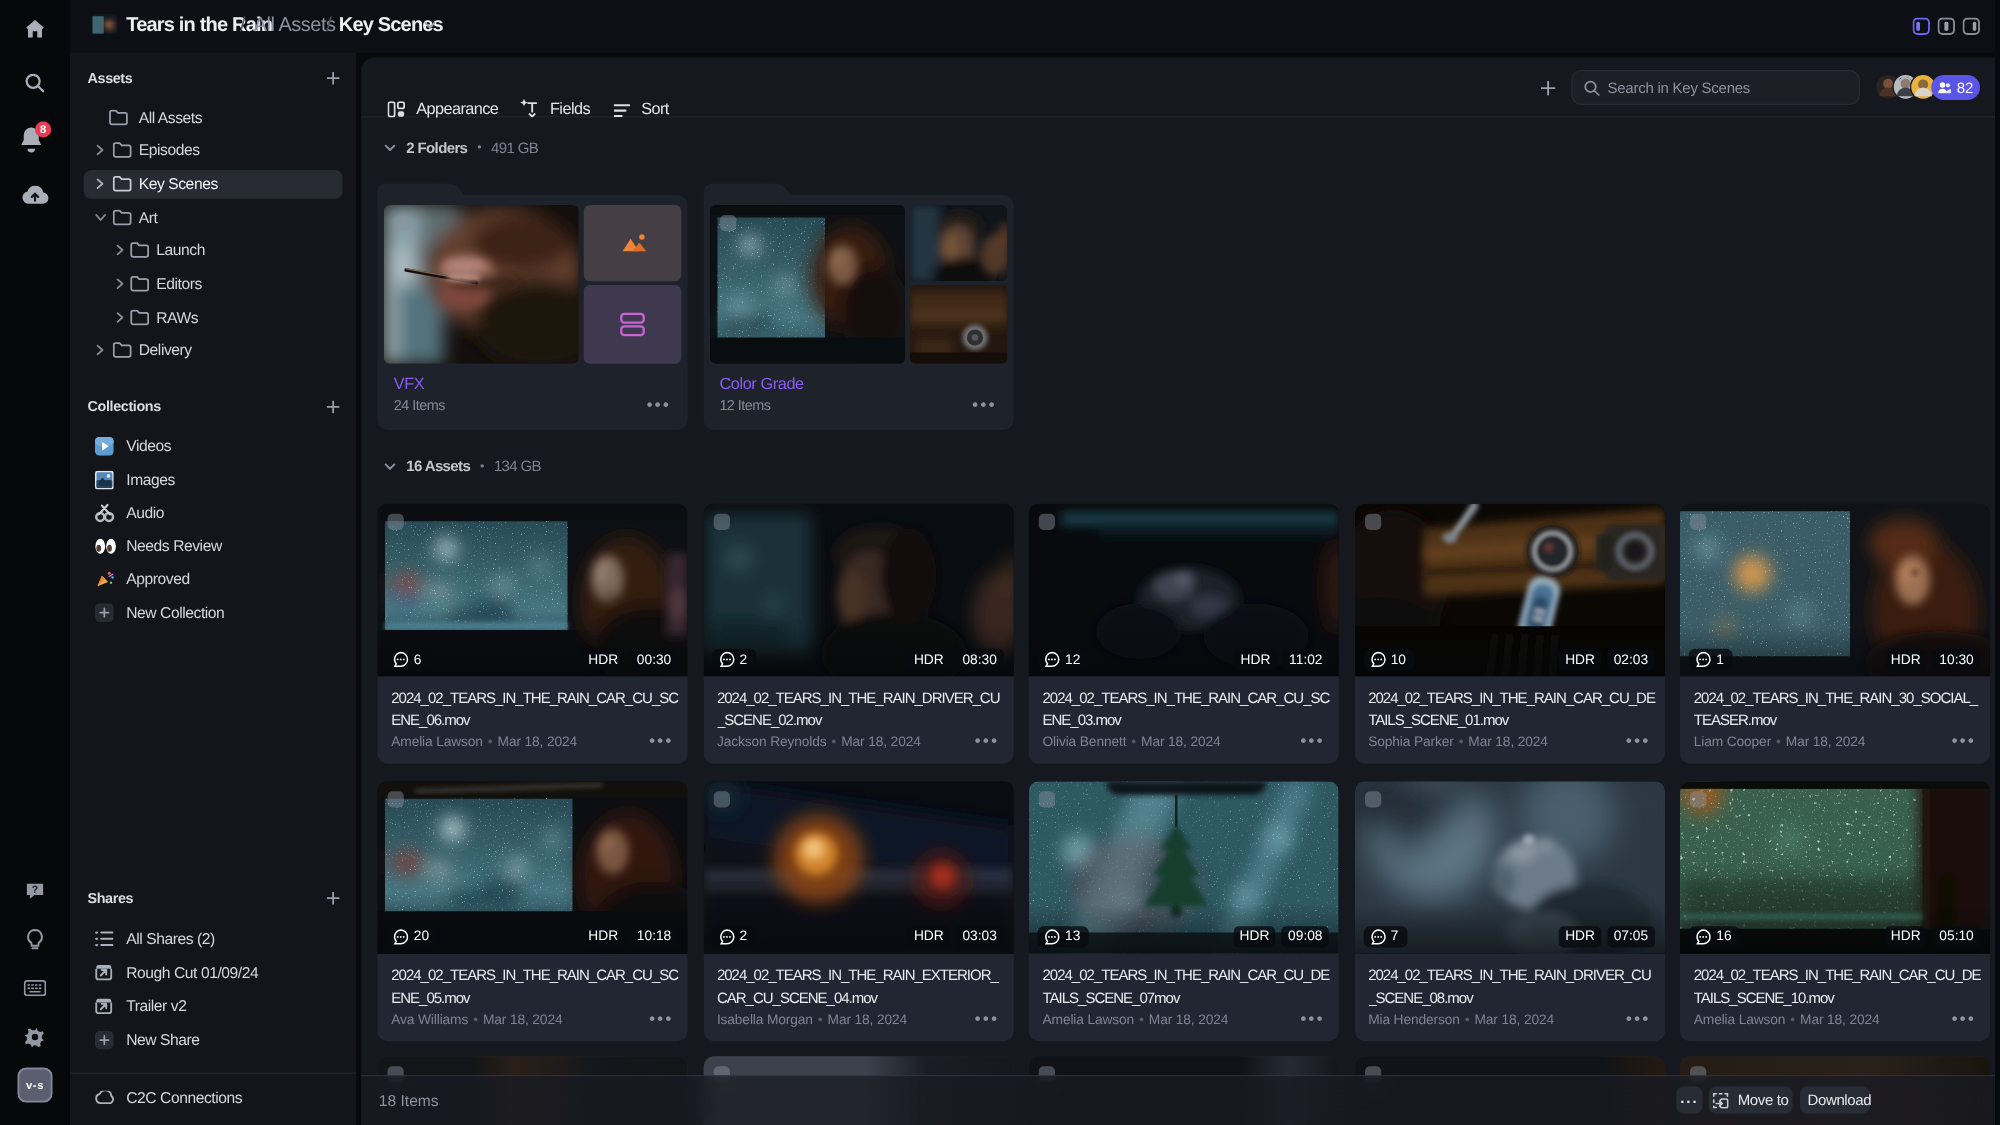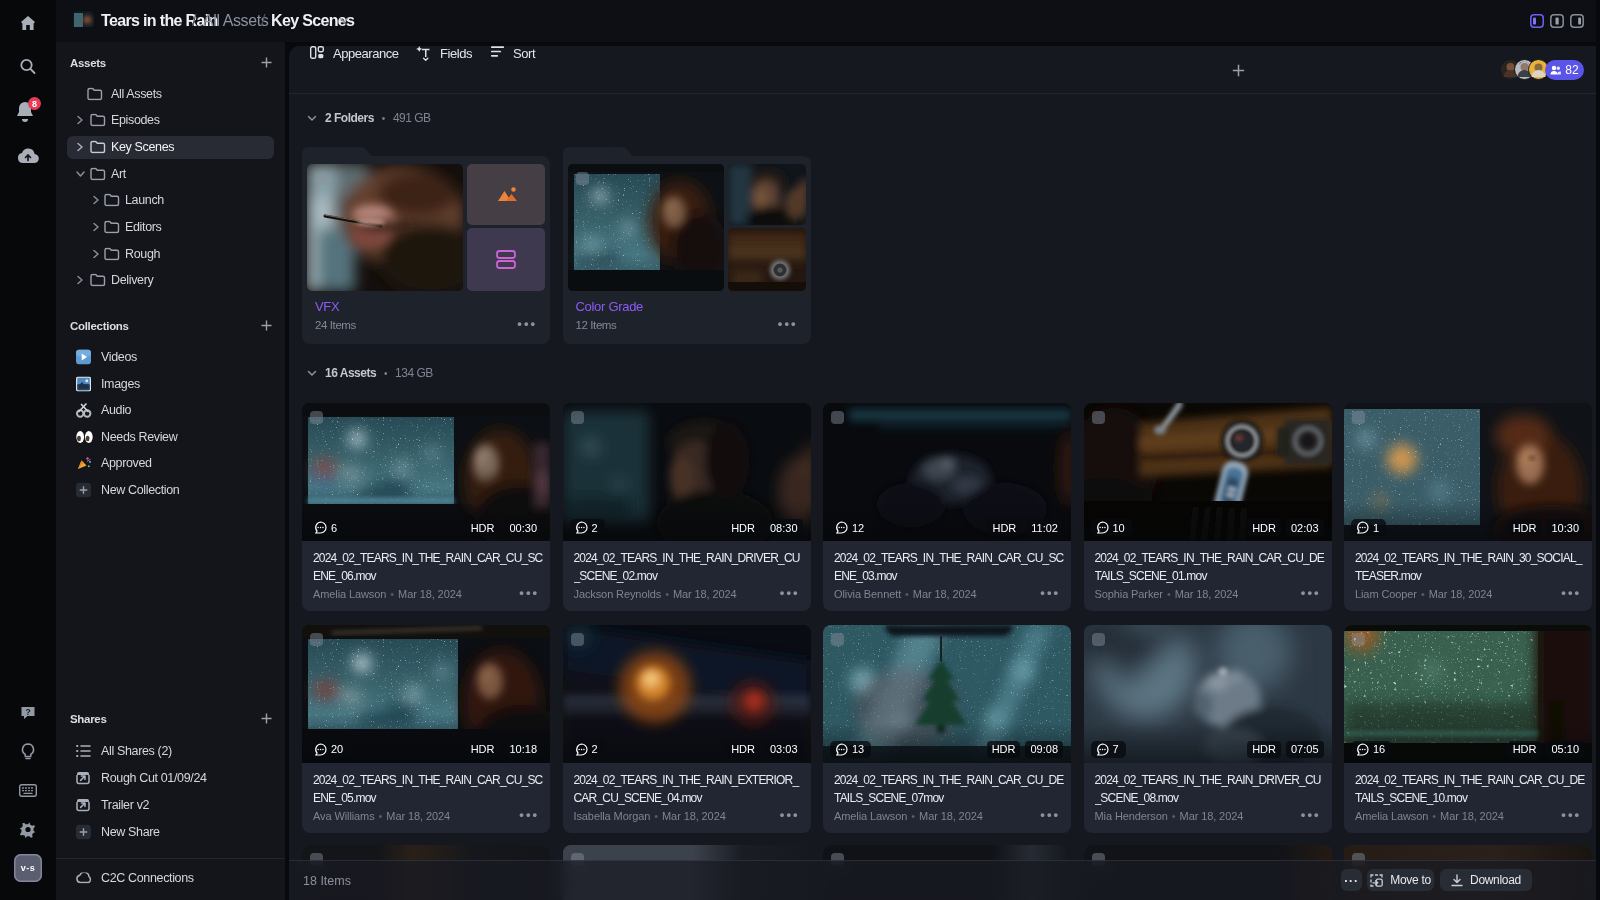--- a/index.html
+++ b/index.html
@@ -23,21 +23,21 @@
   .sec-h { position:absolute; left:14px; font-size:11.5px; font-weight:700; color:#dadde3; letter-spacing:-.3px; }
   .plus { position:absolute; right:13px; width:11px; height:11px; }
   .row { position:absolute; left:0; width:229px; height:27px; }
   .row .txt { position:absolute; top:50%; transform:translateY(-50%); font-size:12.5px; letter-spacing:-.35px; color:#d4d7dd; white-space:nowrap; }
   .row .ic { position:absolute; top:50%; transform:translateY(-50%); }
   .hl { position:absolute; left:11px; right:11px; top:2px; bottom:2px; background:#282b34; border-radius:6px; }
 
   
   #content { left:289px; top:46px; width:1311px; height:854px; background:#16181f; border-radius:10px 0 0 0; }
   #toolbar { left:0; top:0; width:1311px; height:48px; border-bottom:1px solid #22252d; }
-  .tbtn { position:absolute; top:0; height:48px; display:flex; align-items:flex-start; gap:9px; color:#e3e5ea; font-size:13px; letter-spacing:-.45px; }
+  .tbtn { position:absolute; top:0; height:48px; display:flex; align-items:flex-end; gap:9px; color:#e3e5ea; font-size:13px; letter-spacing:-.45px; }
   #searchbox { left:968px; top:10px; width:231px; height:28px; background:#1c1f26; border:1px solid #272b33; border-radius:8px; display:flex; align-items:center; color:#8b919d; font-size:12px; letter-spacing:-.2px; }
   #members { left:1256px; top:14px; width:39px; height:20px; background:#5a55e8; border-radius:10px; color:#fff; font-size:12px; display:flex; align-items:center; justify-content:center; gap:4px; }
 
   .sechead { position:absolute; display:flex; align-items:center; font-size:12px; color:#c2c6cd; font-weight:600; letter-spacing:-.5px; }
   .sechead .dim { color:#7d8390; font-weight:400; }
 
   
   .fcard { position:absolute; width:248px; height:188px; background:#1e222b; border-radius:8px; }
   .ftab { position:absolute; top:-9px; left:0; width:58px; height:18px; background:#1e222b; border-radius:6px 8px 0 0; }
   .ftab:after { content:""; position:absolute; left:50px; top:0; width:16px; height:9px; background:#1e222b; transform:skewX(35deg); border-radius:0 5px 0 0; }
@@ -243,21 +243,21 @@
         </svg>
         <div class="txt" style="left:69px">Editors</div>
       </div>
   <div class="row" style="top:198px">
         <svg class="ic" style="left:37px" width="6" height="9" viewBox="0 0 6 9">
           <path d="M1 1 L5 4.5 L1 8" stroke="#868d99" stroke-width="1.5" fill="none" stroke-linecap="round" stroke-linejoin="round"></path>
         </svg>
         <svg class="ic fo" style="left:48px" width="16" height="13" viewBox="0 0 16 13">
           <path d="M1 2.5 a1.5 1.5 0 0 1 1.5-1.5 h3.2 l1.6 1.8 h5.7 a1.5 1.5 0 0 1 1.5 1.5 v6.2 a1.5 1.5 0 0 1 -1.5 1.5 h-10.5 a1.5 1.5 0 0 1 -1.5-1.5 Z" fill="none" stroke="#9aa1ad" stroke-width="1.4"></path>
         </svg>
-        <div class="txt" style="left:69px">Rough</div>
+        <div class="txt" style="left:69px">RAWs</div>
       </div>
   <div class="row" style="top:224.5px">
         <svg class="ic" style="left:21px" width="6" height="9" viewBox="0 0 6 9">
           <path d="M1 1 L5 4.5 L1 8" stroke="#868d99" stroke-width="1.5" fill="none" stroke-linecap="round" stroke-linejoin="round"></path>
         </svg>
         <svg class="ic fo" style="left:34px" width="16" height="13" viewBox="0 0 16 13">
           <path d="M1 2.5 a1.5 1.5 0 0 1 1.5-1.5 h3.2 l1.6 1.8 h5.7 a1.5 1.5 0 0 1 1.5 1.5 v6.2 a1.5 1.5 0 0 1 -1.5 1.5 h-10.5 a1.5 1.5 0 0 1 -1.5-1.5 Z" fill="none" stroke="#9aa1ad" stroke-width="1.4"></path>
         </svg>
         <div class="txt" style="left:55px">Delivery</div>
       </div>
@@ -934,39 +934,43 @@
 <div class="acard" style="left:794.5px; top:799px; height:55px;">
   <div class="amedia" style="height:55px; background:linear-gradient(90deg,#111318 0 78%,#241a12);">
           <div class="cbx"></div>
         </div>
 </div>
 <div class="acard" style="left:1055px; top:799px; height:55px;">
   <div class="amedia" style="height:55px; background:linear-gradient(90deg,#241c15,#2a211a 60%,#1a140f);">
           <div class="cbx"></div>
         </div>
 </div>
+  <div id="searchbox" class="abs"><svg style="margin:0 6px 0 9px" width="13" height="13" viewBox="0 0 13 13">
+          <circle cx="5.4" cy="5.4" r="4.2" fill="none" stroke="#8b919d" stroke-width="1.4"></circle>
+          <path d="M8.6 8.6 L12 12" stroke="#8b919d" stroke-width="1.4" stroke-linecap="round"></path>
+        </svg>Search in Key Scenes</div>
   <div id="members" class="abs"><svg width="11" height="10" viewBox="0 0 11 10">
           <circle cx="4" cy="3" r="2.2" fill="#fff"></circle>
           <path d="M0.5 9.5 a3.5 3.5 0 0 1 7 0 Z" fill="#fff"></path>
           <circle cx="8.3" cy="3.2" r="1.7" fill="#fff" opacity=".85"></circle>
           <path d="M7.1 9.5 a3 3 0 0 1 3.8-2.9 V9.5 Z" fill="#fff" opacity=".85"></path>
         </svg>82</div>
 </div>
 
 <div id="bottombar" class="abs">
   <div class="abs" style="left:14px; top:0; height:40px; line-height:40px; font-size:12.5px; color:#8a919d;">18 Items</div>
   <div class="bbtn" style="left:1052px; width:21px;">
         <span style="letter-spacing:1.5px; font-weight:700; margin-top:-4px;">...</span>
       </div>
   <div class="bbtn" style="left:1078px; width:67px;"><svg width="13" height="13" viewBox="0 0 13 13">
           <path d="M1 3 v-2 h2 M5.5 1 h2 M10 1 h2 v2 M1 6 v2 M1 11 v1 h2" stroke="#c9cdd5" stroke-width="1.3" fill="none" stroke-linecap="round"></path>
           <rect x="6.2" y="5.2" width="6" height="7" rx="1.5" fill="none" stroke="#c9cdd5" stroke-width="1.3"></rect>
           <path d="M3 8.8 h4.5 M5.7 6.8 l2 2 -2 2" stroke="#c9cdd5" stroke-width="1.3" fill="none" stroke-linecap="round"></path>
         </svg>Move to</div>
-  <div class="bbtn" style="left:1151px; width:92px;"><svg width="12" height="13" viewBox="0 0 12 13">
+  <div class="bbtn" style="left:1151px; width:56px;"><svg width="12" height="13" viewBox="0 0 12 13">
           <path d="M6 1 v7 M3 5.5 L6 8.5 L9 5.5" stroke="#c9cdd5" stroke-width="1.4" fill="none" stroke-linecap="round" stroke-linejoin="round"></path>
           <path d="M1 11.5 h10" stroke="#c9cdd5" stroke-width="1.4" stroke-linecap="round"></path>
         </svg>Download</div>
   <div class="bbtn" style="left:1233px; width:56px; background:#5f58ef;margin-top:34px;"><svg width="12" height="12" viewBox="0 0 12 12">
           <rect x="1" y="2.5" width="10" height="8.5" rx="2" fill="none" stroke="#fff" stroke-width="1.3"></rect>
           <path d="M4 1 h4" stroke="#fff" stroke-width="1.3" stroke-linecap="round"></path>
           <path d="M6 8.5 V4.5 M4.2 6 L6 4.2 L7.8 6" stroke="#fff" stroke-width="1.3" fill="none" stroke-linecap="round"></path>
         </svg>Share</div>
 </div>
 

